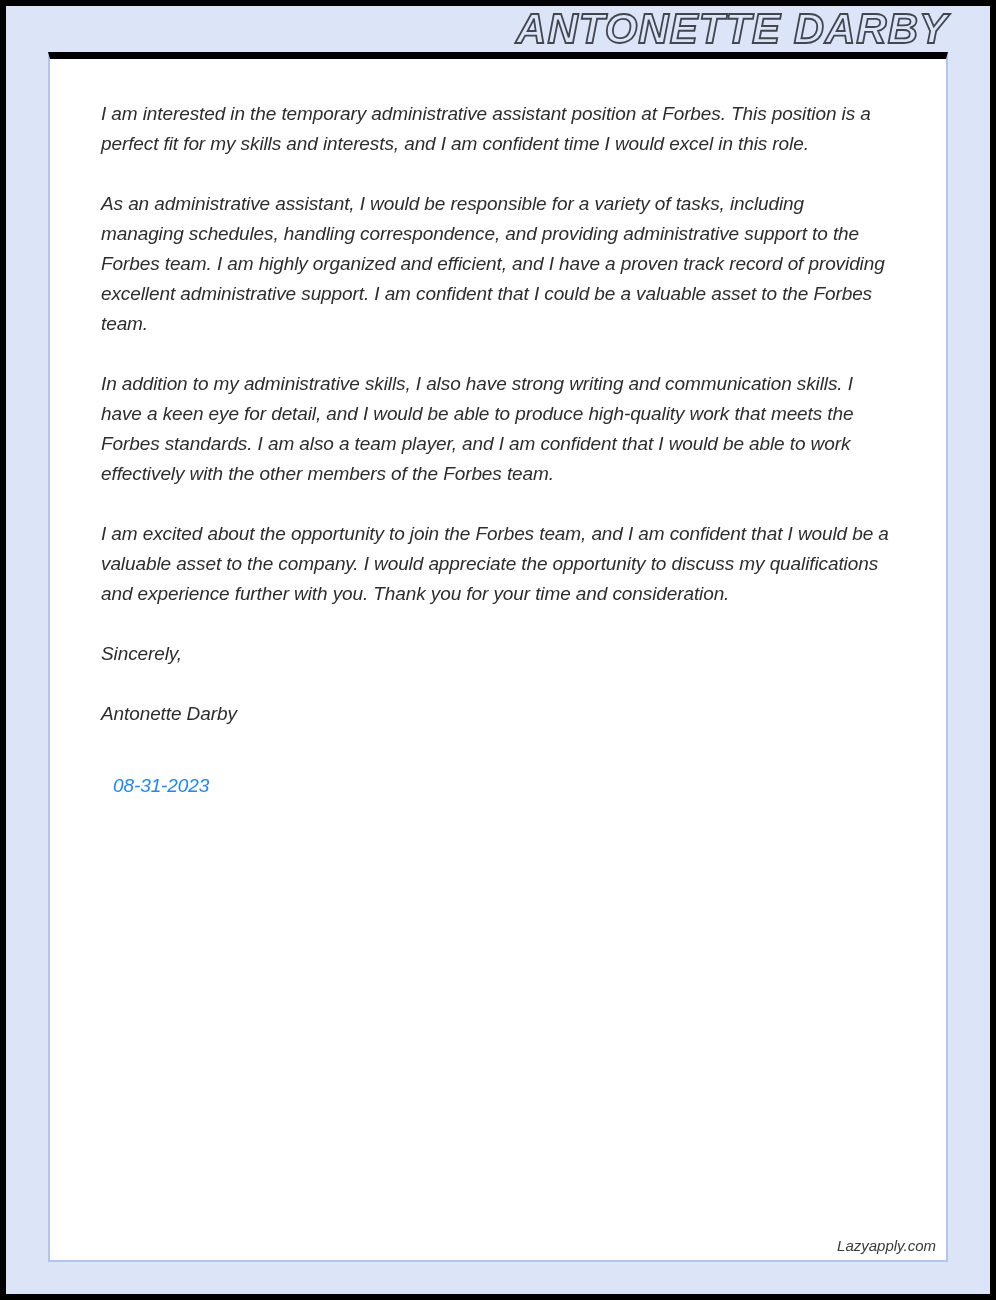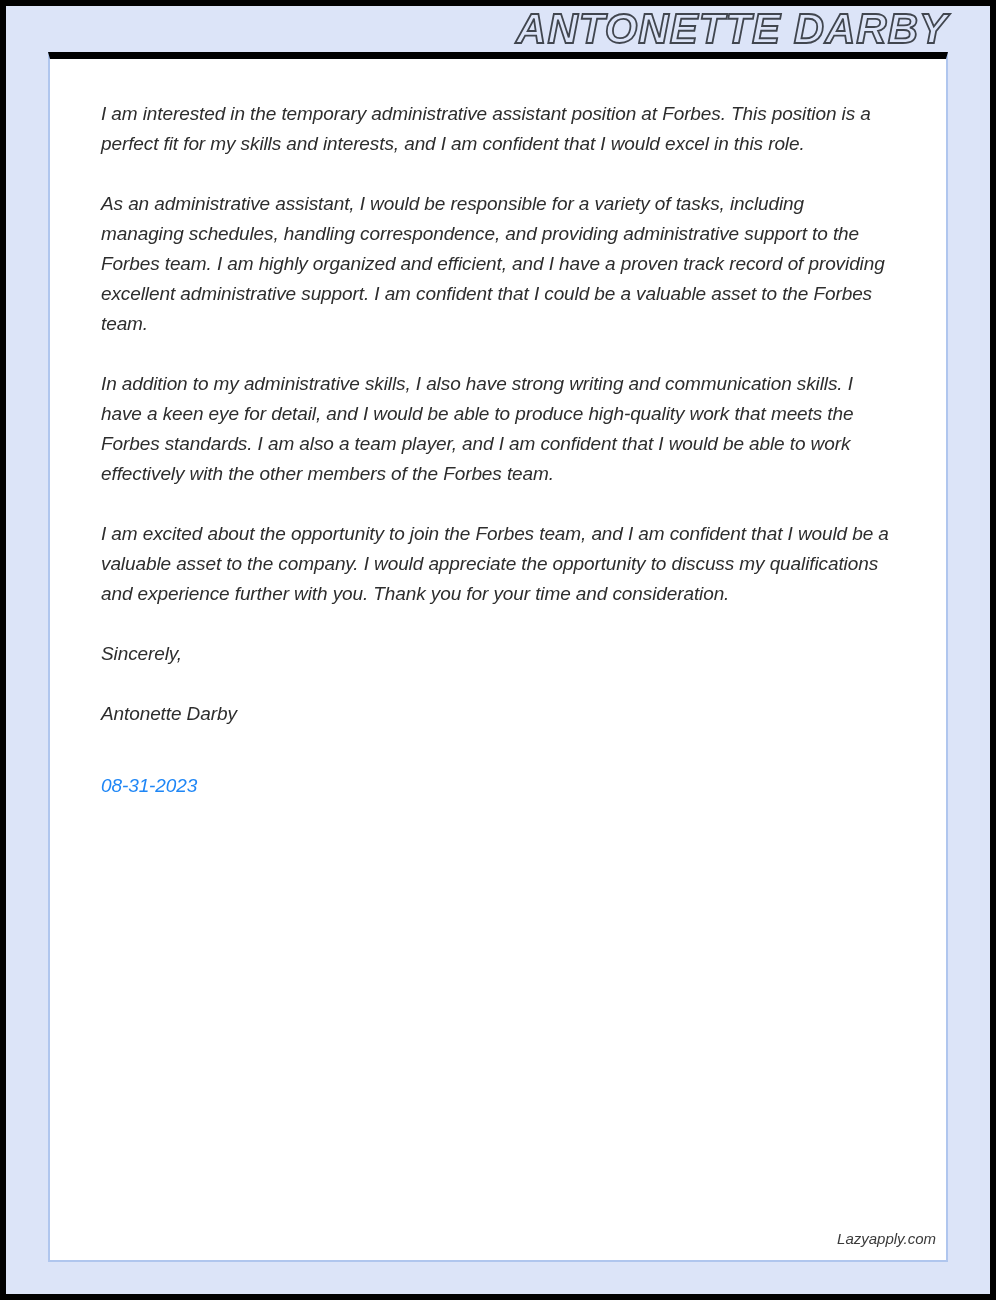--- a/index.html
+++ b/index.html
@@ -58,40 +58,40 @@
   .letter-body p:last-child { margin-bottom: 0; }
   .date {
     color: #1e86f6;
     margin-top: 12px;
     display: inline-block;
     cursor: pointer;
   }
   .watermark {
     position: absolute;
     right: 10px;
-    bottom: 12px;
+    bottom: 5px;
     font-size: 15px;
     color: #3a3a3a;
     line-height: 1.2;
   }
 </style>
 </head>
 <body>
 
 <div class="header-band">
   <div class="header-name">ANTONETTE DARBY</div>
 </div>
 
 <div class="document">
   <div class="letter-body">
-    <p>I am interested in the temporary administrative assistant position at Forbes. This position is a perfect fit for my skills and interests, and I am confident that I would excel in this role.</p>
+    <p>I am interested in the temporary administrative assistant position at Forbes. This position is a perfect fit for my skills and interests, and I am confident time I would excel in this role.</p>
     <p>As an administrative assistant, I would be responsible for a variety of tasks, including managing schedules, handling correspondence, and providing administrative support to the Forbes team. I am highly organized and efficient, and I have a proven track record of providing excellent administrative support. I am confident that I could be a valuable asset to the Forbes team.</p>
     <p>In addition to my administrative skills, I also have strong writing and communication skills. I have a keen eye for detail, and I would be able to produce high-quality work that meets the Forbes standards. I am also a team player, and I am confident that I would be able to work effectively with the other members of the Forbes team.</p>
     <p>I am excited about the opportunity to join the Forbes team, and I am confident that I would be a valuable asset to the company. I would appreciate the opportunity to discuss my qualifications and experience further with you. Thank you for your time and consideration.</p>
     <p>Sincerely,</p>
     <p>Antonette Darby</p>
-    <p style="margin-top:0;">
+    <p style="margin-top:0;margin-left:12px;">
       <span class="date">08-31-2023</span>
     </p>
   </div>
 
   <div class="watermark">Lazyapply.com</div>
 </div>
 
 </body></html>

